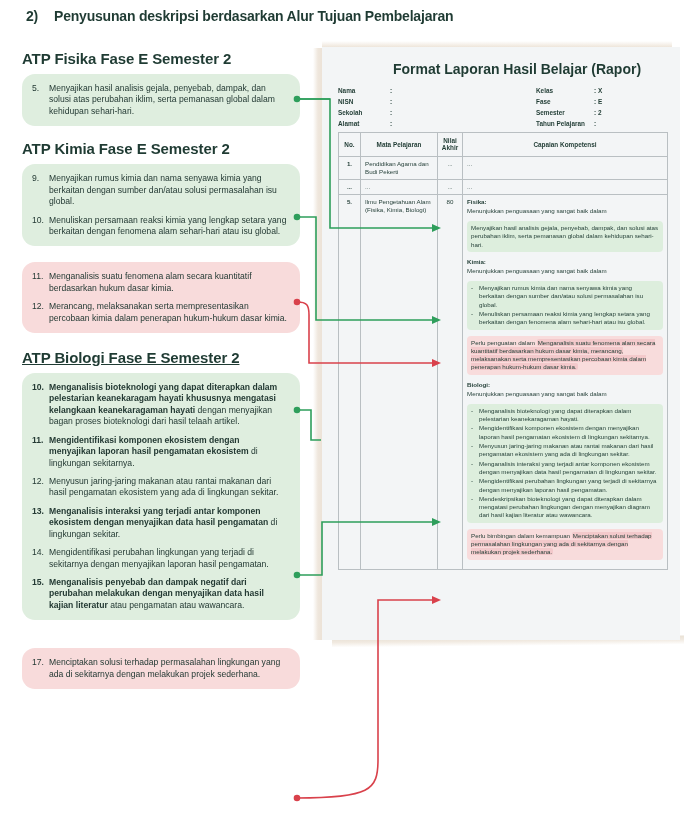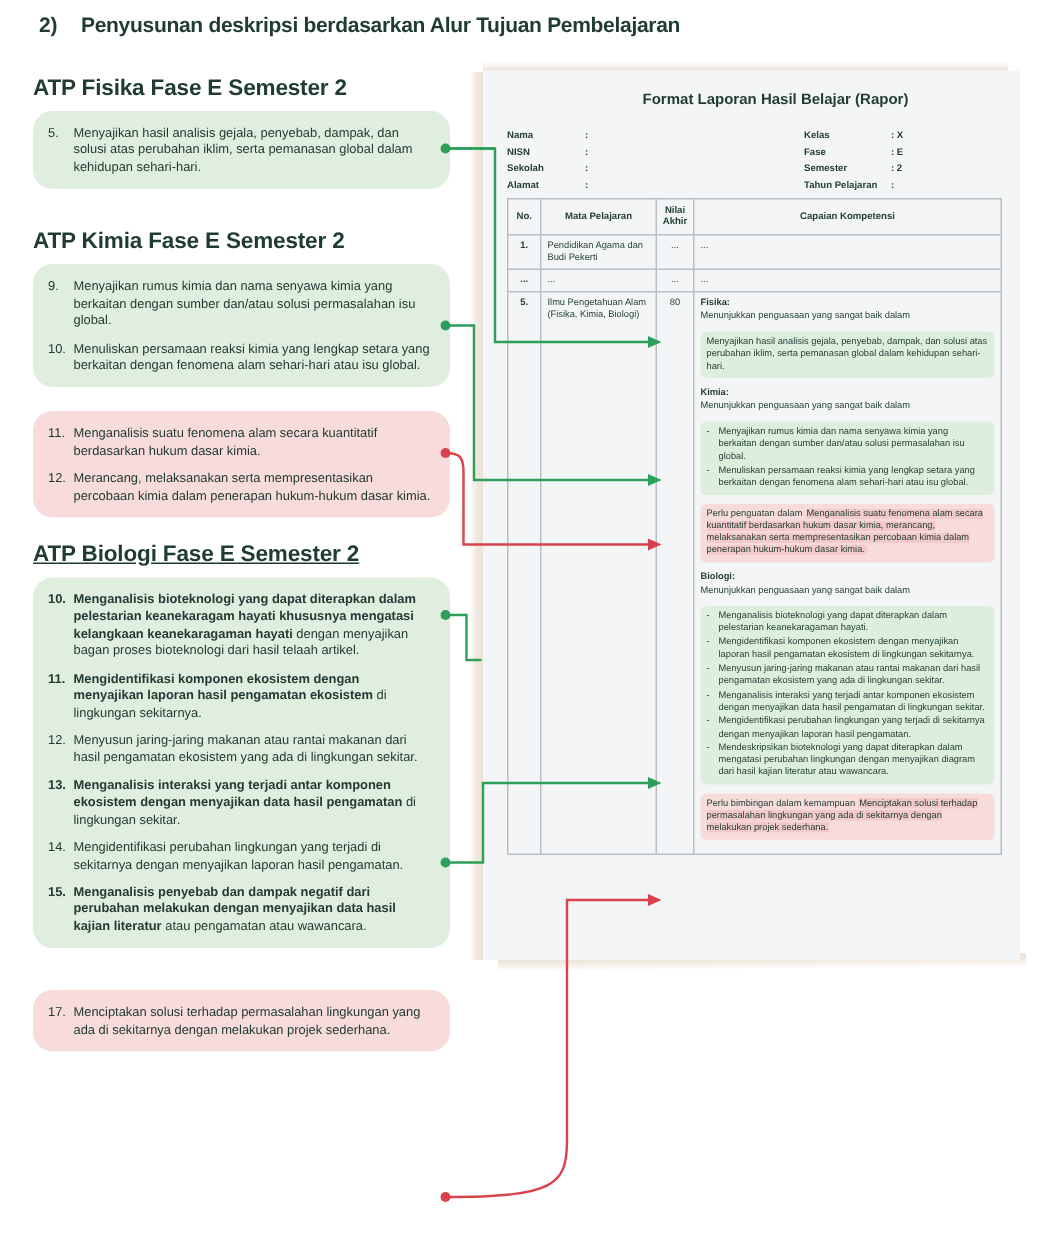--- a/index.html
+++ b/index.html
@@ -87,21 +87,21 @@
     position: absolute;
     left: 322px; top: 47px;
     width: 358px; height: 593px;
     background: #f3f5f6;
   }
   #rapor-title {
     position: absolute;
     left: 0; top: 14px;
     width: 358px;
     text-align: center;
-    font-size: 10px;
+    font-size: 14px;
     font-weight: bold;
     color: #1f3b33;
     padding-left: 32px;
   }
   
   #identity {
     position: absolute;
     left: 16px; top: 38px;
     width: 330px;
     font-size: 6.4px;
@@ -176,21 +176,21 @@
 </div>
 
 <div id="left-col">
     <div class="section-head">ATP Fisika Fase E Semester 2</div>
     <div class="atp-box green">
       <div class="atp-item">
         <span class="idx">5.</span>
         <span class="txt">Menyajikan hasil analisis gejala, penyebab, dampak, dan solusi atas perubahan iklim, serta pemanasan global dalam kehidupan sehari-hari.</span>
       </div>
     </div>
-    <div class="section-head" style="margin-top: 26px;">ATP Kimia Fase E Semester 2</div>
+    <div class="section-head" style="margin-top: 14px;">ATP Kimia Fase E Semester 2</div>
     <div class="atp-box green">
       <div class="atp-item">
         <span class="idx">9.</span>
         <span class="txt">Menyajikan rumus kimia dan nama senyawa kimia yang berkaitan dengan sumber dan/atau solusi permasalahan isu global.</span>
       </div>
       <div class="atp-item">
         <span class="idx">10.</span>
         <span class="txt">Menuliskan persamaan reaksi kimia yang lengkap setara yang berkaitan dengan fenomena alam sehari-hari atau isu global.</span>
       </div>
     </div>

